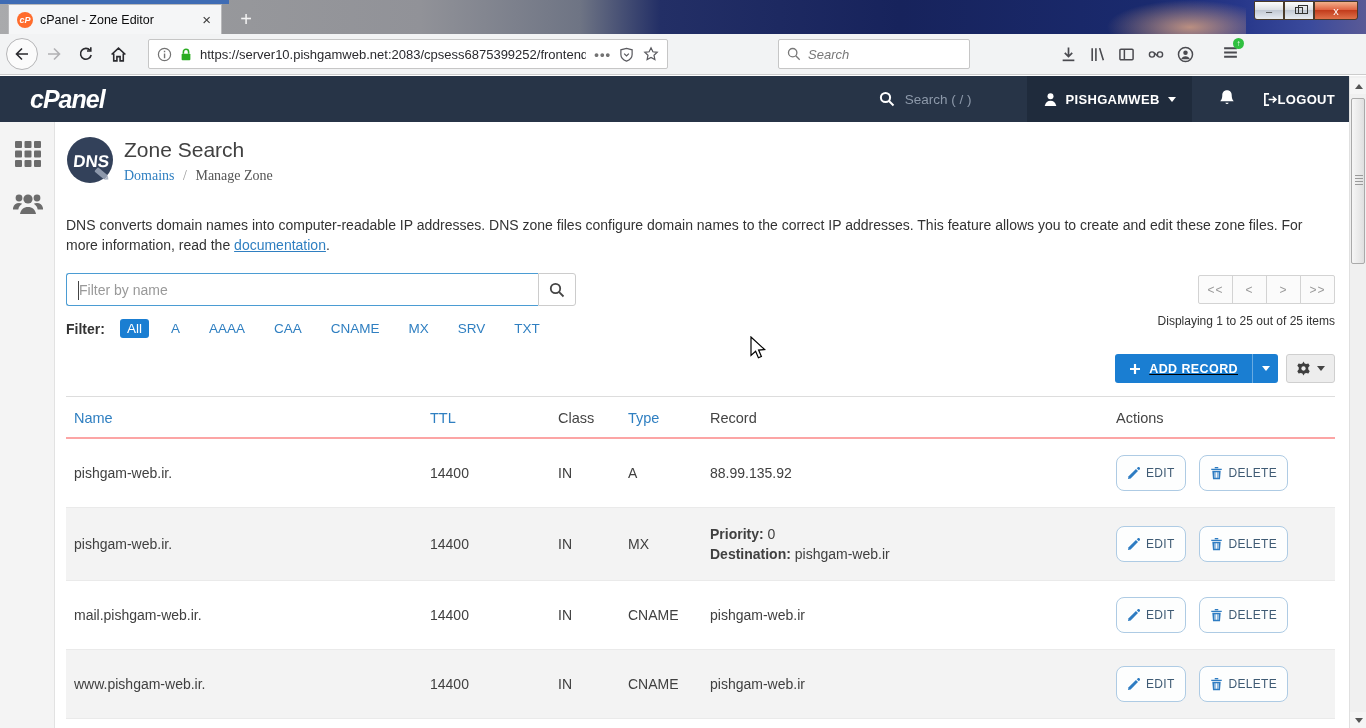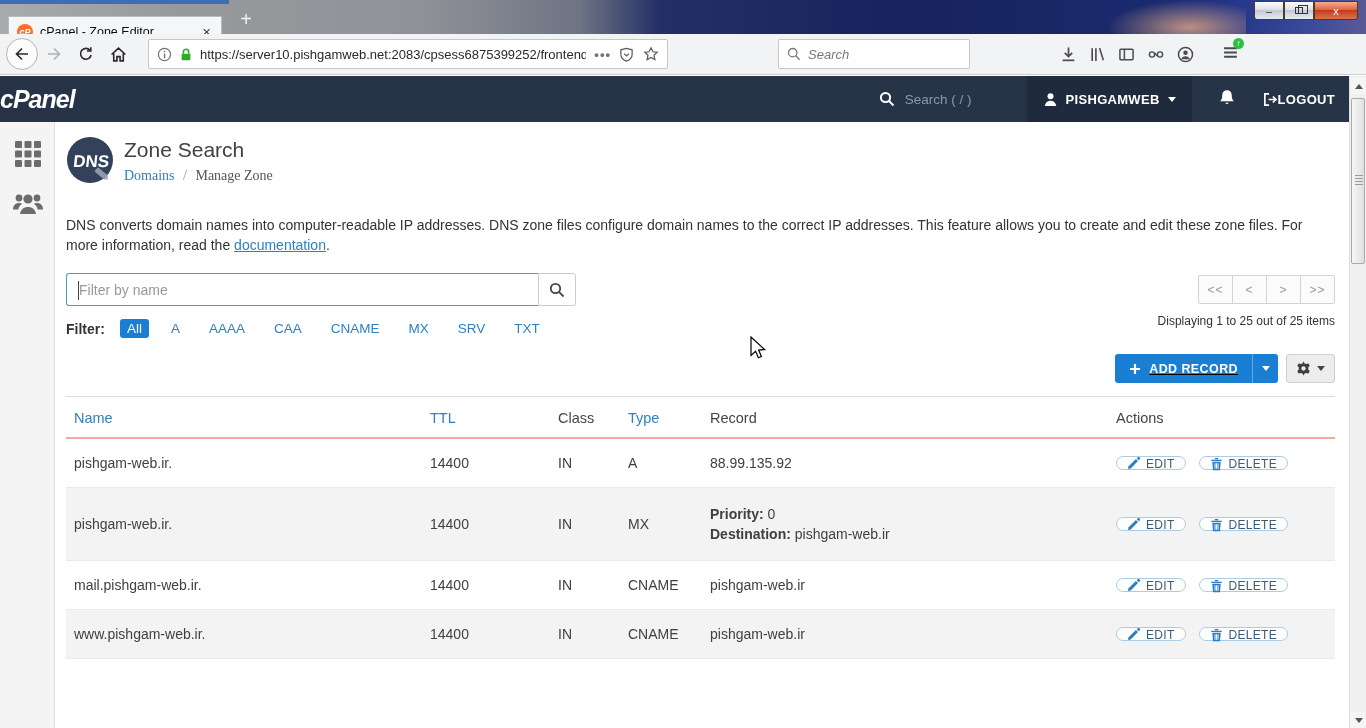--- a/index.html
+++ b/index.html
@@ -7,21 +7,21 @@
     font-family:"Liberation Sans","DejaVu Sans",sans-serif; }
   #screen { position:relative; width:1366px; height:728px; overflow:hidden; }
 
   
   #titlebar { position:absolute; left:0; top:0; width:1366px; height:34px;
     background:linear-gradient(90deg,#a9aaac 0px,#98999c 180px,#919298 420px,#6e7484 580px,
       #232f66 660px,#17235c 900px,#1a2a6e 1150px,#27378a 1240px,#3a4a9c 1310px,#5a5a96 1366px); }
   #titlebar .skin-blob { position:absolute; right:120px; top:0; width:140px; height:34px;
     background:radial-gradient(ellipse at 60% 80%, rgba(214,160,130,.85), rgba(214,160,130,0) 70%); }
   #top-strip { position:absolute; left:0; top:0; width:229px; height:4px; background:#3f6cb4; }
-  .tab { position:absolute; left:8px; top:16px; width:214px; height:30px; background:#f5f6f7;
+  .tab { position:absolute; left:8px; top:4px; width:214px; height:30px; background:#f5f6f7;
     display:flex; align-items:center; padding:0 8px; border:1px solid #b9b9bb; border-bottom:none; }
   .tab .favicon { width:16px; height:16px; border-radius:50%; background:#ff6c2c; color:#fff;
     font-size:9px; font-style:italic; font-weight:bold; display:flex; align-items:center; justify-content:center; }
   .tab .tab-title { flex:1; margin-left:7px; font-size:12.5px; color:#0c0c0d; white-space:nowrap; overflow:hidden; }
   .tab .tab-close { color:#3b3b3b; font-size:15px; padding:0 2px; cursor:default; }
   .newtab { position:absolute; left:230px; top:4px; width:32px; height:30px; color:#f4f4f4;
     font-size:20px; display:flex; align-items:center; justify-content:center; }
   .win-controls { position:absolute; right:8px; top:1px; display:flex; height:19px; }
   .win-btn { width:30px; height:19px; border:1px solid #4a3a2a; display:flex; align-items:center;
     justify-content:center; font-size:11px; color:#333;
@@ -46,21 +46,21 @@
     border-radius:2px; display:flex; align-items:center; padding:0 8px; }
   #searchbar .search-ph { font-size:13px; font-style:italic; color:#777; margin-left:7px; }
   #toolbar-icons { display:flex; align-items:center; margin-left:90px; gap:12px; }
   #menu-wrap { position:relative; margin-left:16px; }
   #menu-badge { position:absolute; right:-5px; top:-6px; width:11px; height:11px; border-radius:50%;
     background:#30c040; color:#fff; font-size:8px; display:flex; align-items:center; justify-content:center; }
 
   
   #cp-header { position:absolute; left:0; top:76px; width:1349px; height:46px; background:#273447;
     display:flex; align-items:center; }
-  #cp-logo { font-size:25px; font-weight:bold; font-style:italic; color:#fff; 
+  #cp-logo { font-size:25px; font-weight:bold; font-style:italic; color:#fff; margin-left:30px;
     letter-spacing:-1px; }
   #cp-search { display:flex; align-items:center; margin-left:auto; margin-right:55px; }
   #cp-search .cp-search-ph { color:#8d99aa; font-size:13.5px; margin-left:10px; }
   #cp-user { height:46px; background:#1f2b3c; display:flex; align-items:center; padding:0 16px; gap:8px; }
   #cp-user .cp-username { color:#fff; font-size:13px; font-weight:bold; letter-spacing:.3px; }
   .caret-down { width:0; height:0; border-left:4px solid transparent; border-right:4px solid transparent;
     border-top:5px solid #fff; }
   #cp-bell { margin:0 26px; }
   #cp-logout { display:flex; align-items:center; margin-right:14px;justify-content:center; }
   #cp-logout .logout-label { color:#fff; font-size:13px; font-weight:bold; letter-spacing:.3px; }
@@ -123,22 +123,22 @@
     border-top:1px solid #ddd; }
   #records-table th { text-align:left; font-size:14.5px; font-weight:400; color:#444;
     padding:13px 8px 11px 8px; border-bottom:2px solid #fca5a5; }
   #records-table th.sortable { color:#2f7fc1; }
   #records-table td { font-size:14px; color:#404040; padding:16px 8px; vertical-align:middle; }
   #records-table tbody tr { border-bottom:1px solid #eaeaea; }
   #records-table tbody tr:nth-child(even) { background:#f3f3f3; }
   #records-table td .rec-line { line-height:20px; }
   #records-table td .rec-line strong { font-weight:bold; }
   .actions-cell-inner { display:flex; gap:13px; }
-  .row-btn { height:14px; border:1px solid #aecbe4; border-radius:8px; background:#fdfefe;
-    display:flex; padding:0 10px; gap:6px; font-size:12px; color:#3f5b74; letter-spacing:.3px; }
+  .row-btn { height:36px; border:1px solid #aecbe4; border-radius:8px; background:#fdfefe;
+    display:flex; align-items:center; padding:0 10px; gap:6px; font-size:12px; color:#3f5b74; letter-spacing:.3px; }
 
   
   #page-scrollbar { position:absolute; right:0; top:76px; width:17px; height:652px; background:#f0f0f0;
     border-left:1px solid #e0e0e0; }
   .sb-arrow { position:absolute; left:0; width:17px; height:16px; background:#f5f5f5;
     display:flex; align-items:center; justify-content:center; }
   .sb-arrow.up { top:2px; } .sb-arrow.down { bottom:0; }
   .sb-arrow .tri-up { width:0;height:0;border-left:4px solid transparent;border-right:4px solid transparent;border-bottom:5px solid #555; }
   .sb-arrow .tri-dn { width:0;height:0;border-left:4px solid transparent;border-right:4px solid transparent;border-top:5px solid #555; }
   #sb-thumb { position:absolute; left:1px; top:22px; width:14px; height:166px; border:1px solid #aaa;

